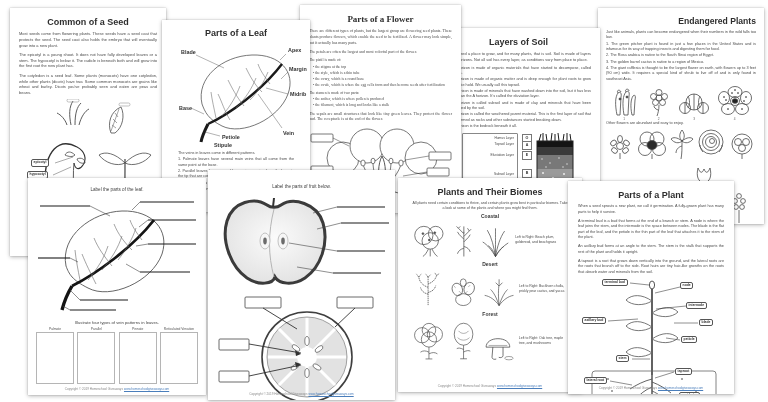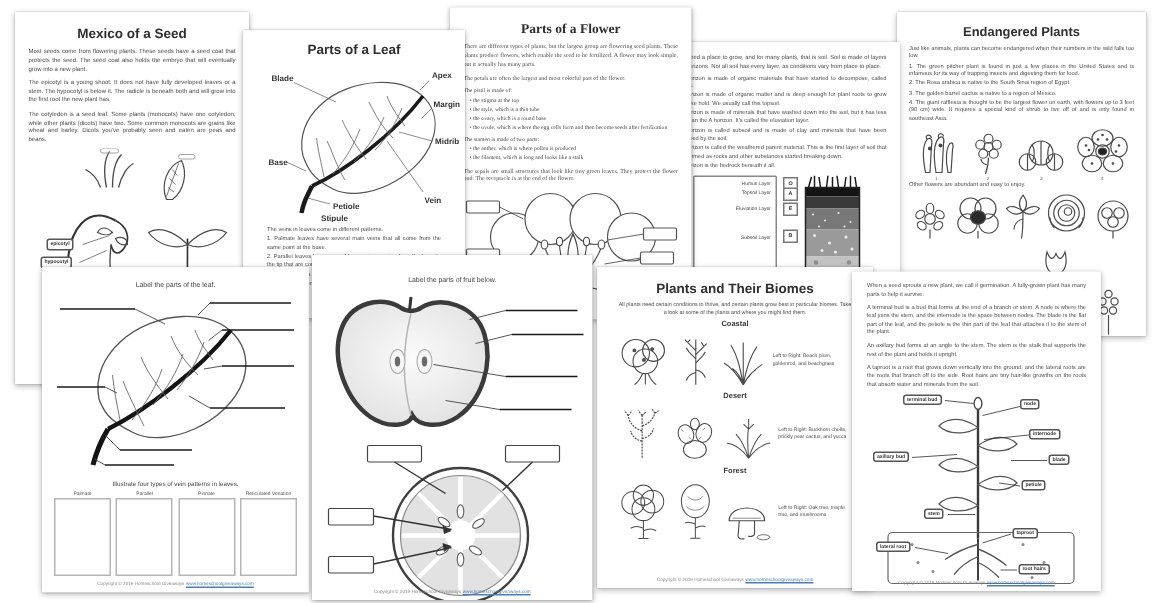--- a/index.html
+++ b/index.html
@@ -35,21 +35,21 @@
   .vbox .vlab{font-size:3.3px;text-align:center;color:#555;margin-bottom:1px;white-space:nowrap;}
   .vbox .vrect{height:50px;border:0.6px solid #b5b5b5;background:#fff;}
   .biorow{display:flex;align-items:flex-end;gap:4px;margin:1px 0 2px;}
   .biocap{width:58px;align-self:center;}
 </style>
 </head>
 <body>
 
 <div class="page" style="left:598px;top:8px;width:166px;height:216px;z-index:1;">
   <div class="pad" style="padding:6px 8px;">
-    <div class="ptitle" style="font-size:8.6px;">Endangered Plants</div>
+    <div class="ptitle" style="font-size:8.6px;text-align:right;">Endangered Plants</div>
     <div class="ltxt">Just like animals, plants can become endangered when their numbers in the wild falls too low.</div>
     <div class="ltxt">1.  The green pitcher plant is found in just a few places in the United States and is infamous for its way of trapping insects and digesting them for food.</div>
     <div class="ltxt">2.  The Rosa arabica is native to the South Sinai region of Egypt.</div>
     <div class="ltxt">3.  The golden barrel cactus is native to a region of Mexico.</div>
     <div class="ltxt">4.  The giant rafflesia is thought to be the largest flower on earth, with flowers up to 3 feet (90 cm) wide. It requires a special kind of shrub to live off of and is only found in southeast Asia.</div>
     <div class="flexrow" style="margin-top:3px;">
       <div>
         <svg width="30" height="30" viewBox="0 0 30 30" fill="none" stroke="#4a4a4a" stroke-width="0.8">
           <path d="M8,28 C6,18 6,10 9,6 C11,4 13,6 12,10 L11,28 Z"></path>
             <path d="M9,6 C7,3 11,2 12,5"></path>
@@ -172,20 +172,21 @@
           <circle cx="9" cy="17" r="2.4"></circle>
         <circle cx="15" cy="17" r="2.4"></circle>
           <path d="M12,20 L12,33"></path>
       </svg>
     </div>
   </div>
 </div>
 
 <div class="page" style="left:437px;top:28px;width:163px;height:208px;z-index:2;">
   <div class="pad">
+    <div class="ptitle">Layers of Soil</div>
     <div class="btxt" style="font-size:3.9px;">Plants need a place to grow, and for many plants, that is soil. Soil is made of layers called horizons. Not all soil has every layer, as conditions vary from place to place.</div>
     <div class="ltxt bullet">•  O horizon is made of organic materials that have started to decompose, called humus.</div>
     <div class="ltxt bullet">•  A horizon is made of organic matter and is deep enough for plant roots to grow and take hold. We usually call this topsoil.</div>
     <div class="ltxt bullet">•  E horizon is made of minerals that have washed down into the soil, but it has less clay than the A horizon. It's called the eluviation layer.</div>
     <div class="ltxt bullet">•  B horizon is called subsoil and is made of clay and minerals that have been absorbed by the soil.</div>
     <div class="ltxt bullet">•  C horizon is called the weathered parent material. This is the first layer of soil that was formed as rocks and other substances started breaking down.</div>
     <div class="ltxt bullet">•  R horizon is the bedrock beneath it all.</div>
     <div class="soilwrap">
       <div class="soillabels">
         <span style="top:2px;">Humus Layer</span>
@@ -278,21 +279,21 @@
           <path d="M120,30 L96,34"></path>
           <path d="M118,46 L94,50"></path>
           <path d="M112,62 L92,62"></path>
       </g>
     </svg>
   </div>
 </div>
 
 <div class="page" style="left:10px;top:8px;width:156px;height:248px;z-index:2;">
   <div class="pad">
-    <div class="ptitle">Mexico of a Seed</div>
+    <div class="ptitle">Common of a Seed</div>
     <div class="btxt">Most seeds come from flowering plants. These seeds have a seed coat that protects the seed. The seed coat also holds the embryo that will eventually grow into a new plant.</div>
     <div class="btxt">The epicotyl is a young shoot. It does not have fully developed leaves or a stem. The hypocotyl is below it. The radicle is beneath both and will grow into the first root the new plant has.</div>
     <div class="btxt">The cotyledon is a seed leaf. Some plants (monocots) have one cotyledon, while other plants (dicots) have two. Some common monocots are grains like wheat and barley. Dicots you've probably seen and eaten are peas and beans.</div>
     <div class="diagram" style="width:140px;height:150px;">
       <svg width="140" height="150" viewBox="0 0 140 150" fill="none" stroke="#4a4a4a" stroke-width="0.8">
 
         <path d="M52,26 C50,16 50,8 54,2 M56,26 C56,14 58,8 62,4 M60,26 C62,18 66,12 70,10 M48,26 C46,20 42,16 38,14" stroke-width="0.9"></path>
         <rect x="48" y="0" width="12" height="3" rx="1.5" stroke="#999" stroke-width="0.6"></rect>
 
         <path d="M92,34 C88,24 92,12 102,8 C106,16 104,28 96,34 Z"></path>
@@ -582,20 +583,21 @@
       <div class="caption biocap">Left to Right: Oak tree, maple tree, and mushrooms</div>
     </div>
     <div class="copy">
       <span>Copyright © 2019 Homeschool Giveaways</span><span class="lnk">www.homeschoolgiveaways.com</span>
     </div>
   </div>
 </div>
 
 <div class="page" style="left:568px;top:181px;width:166px;height:213px;z-index:6;">
   <div class="pad" style="padding:7px 10px;">
+    <div class="ptitle">Parts of a Plant</div>
     <div class="btxt" style="font-size:3.8px;">When a seed sprouts a new plant, we call it germination. A fully-grown plant has many parts to help it survive.</div>
     <div class="btxt" style="font-size:3.8px;">A terminal bud is a bud that forms at the end of a branch or stem. A node is where the leaf joins the stem, and the internode is the space between nodes. The blade is the flat part of the leaf, and the petiole is the thin part of the leaf that attaches it to the stem of the plant.</div>
     <div class="btxt" style="font-size:3.8px;">An axillary bud forms at an angle to the stem. The stem is the stalk that supports the rest of the plant and holds it upright.</div>
     <div class="btxt" style="font-size:3.8px;">A taproot is a root that grows down vertically into the ground, and the lateral roots are the roots that branch off to the side. Root hairs are tiny hair-like growths on the roots that absorb water and minerals from the soil.</div>
     <div class="diagram" style="width:150px;height:128px;margin-top:2px;">
       <svg width="150" height="128" viewBox="0 0 150 128">
         <line x1="74" y1="6" x2="74" y2="96" stroke="#3a3a3a" stroke-width="1.6"></line>
         <g fill="#fff" stroke="#555" stroke-width="0.8">
           <path d="M74,22 C64,15 54,15 48,21 C54,27 66,27 74,22 Z"></path>
           <path d="M74,34 C84,27 94,27 100,33 C94,39 82,39 74,34 Z"></path>

